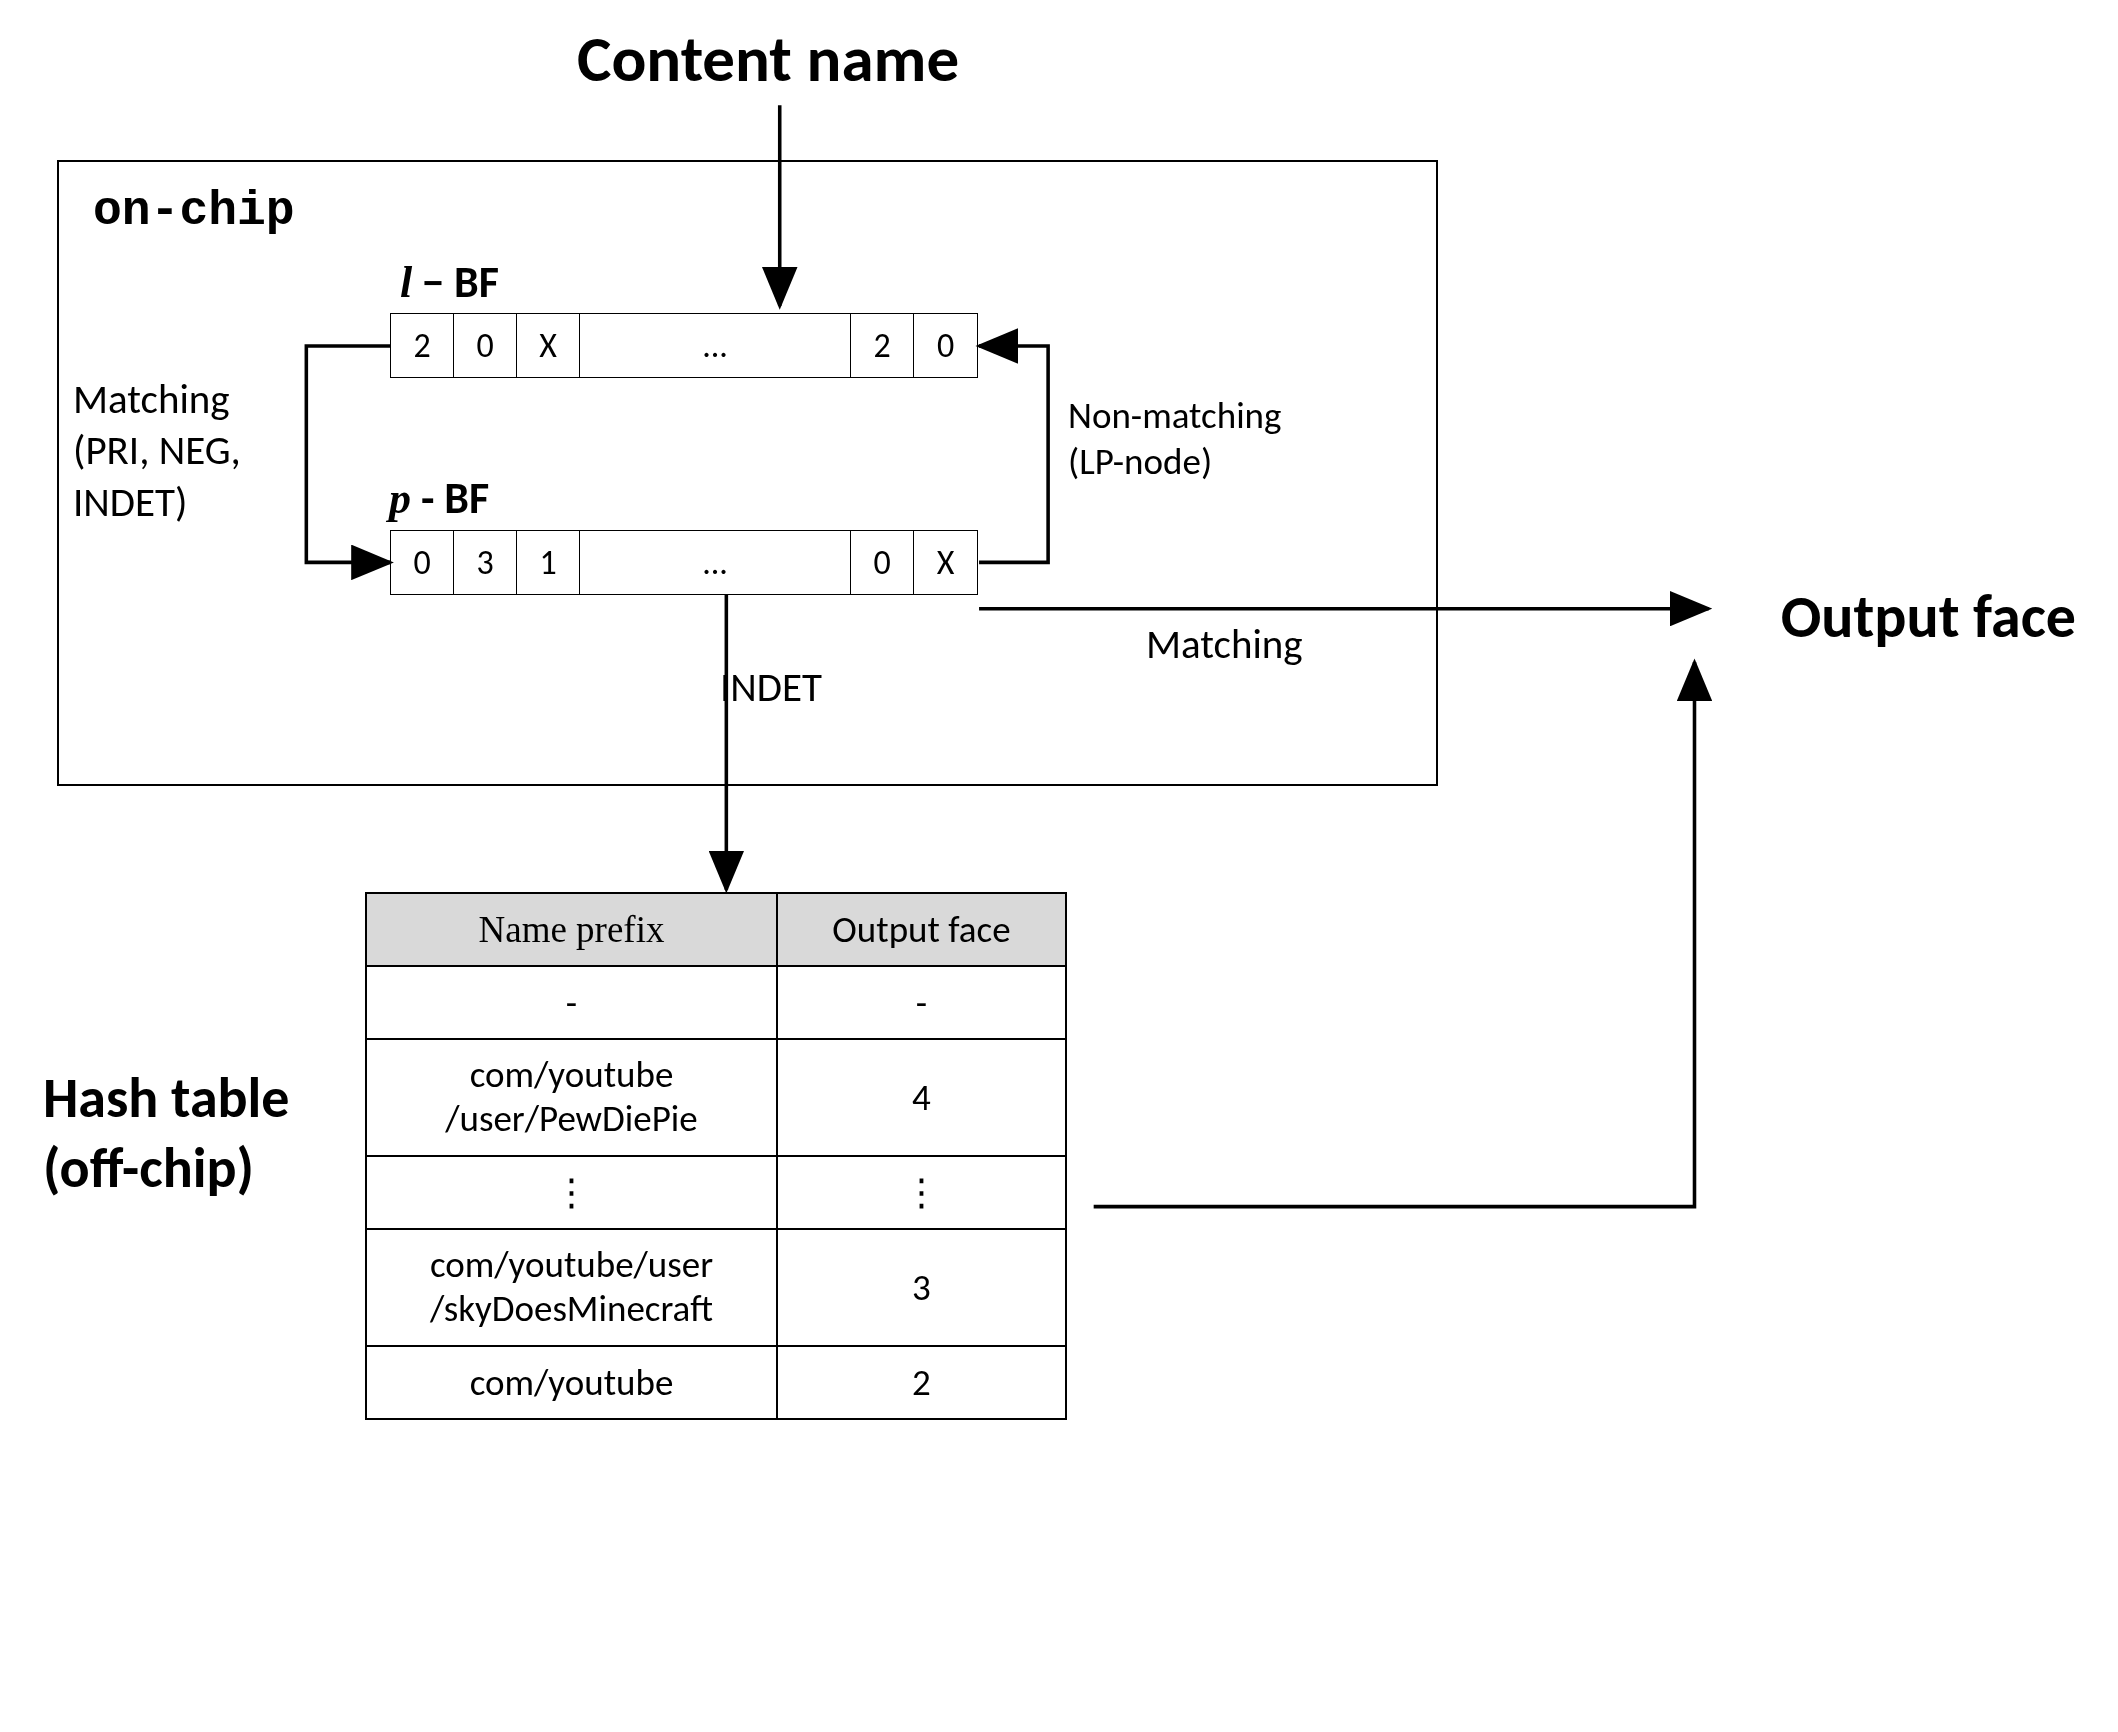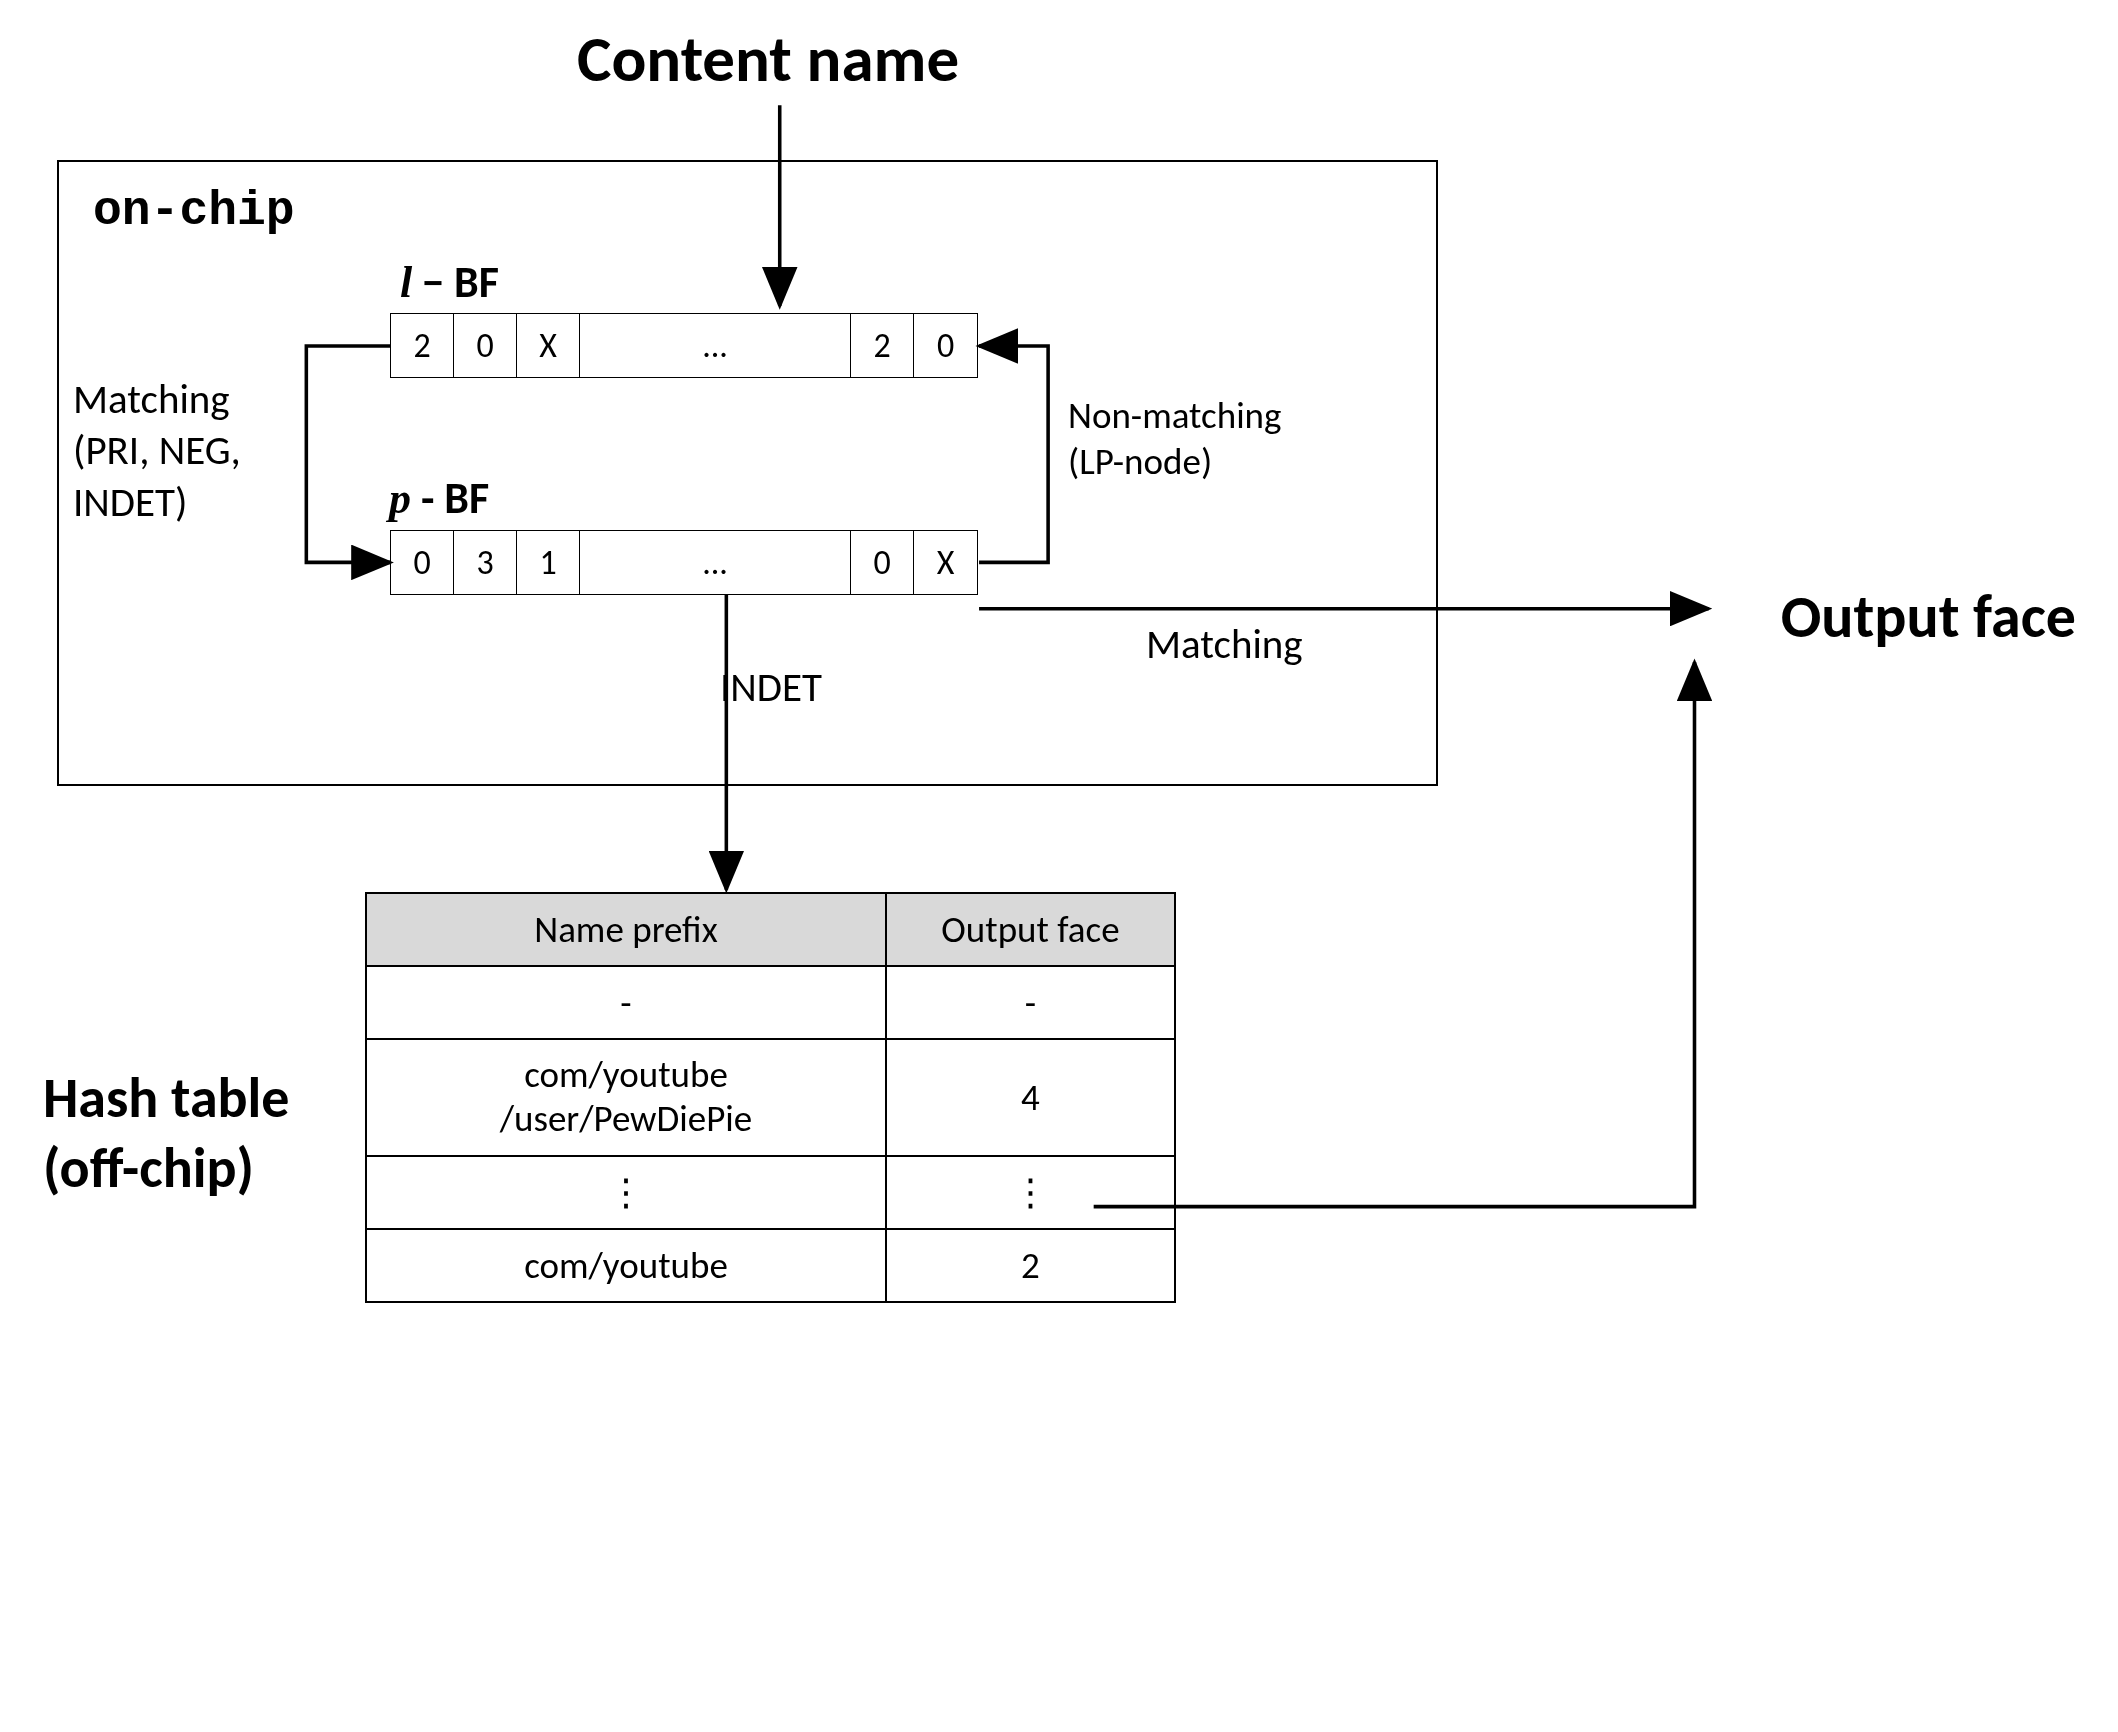--- a/index.html
+++ b/index.html
@@ -156,21 +156,21 @@
       border: 2.1px solid #000;
       font-size: 37px;
       text-align: center;
       vertical-align: middle;
       padding: 13px 14.2px;
     }
     .hash-table th {
       background: #d9d9d9;
       font-weight: 400;
     }
-    .hash-table .col-a { width: 520px; }
+    .hash-table .col-a { width: 411px; font-family: Liberation Serif, serif; }
     .hash-table .col-b { width: 289px; }
     .hash-table .tworow { line-height: 1.2; }
 
     
     svg.arrows {
       position: absolute;
       left: 0;
       top: 0;
       width: 2119px;
       height: 1732px;
@@ -235,20 +235,24 @@
       <td>-</td>
       <td>-</td>
     </tr>
     <tr>
       <td class="tworow">com/youtube<br>/user/PewDiePie</td>
       <td>4</td>
     </tr>
     <tr>
       <td>⋮</td>
       <td>⋮</td>
+    </tr>
+    <tr>
+      <td class="tworow">com/youtube/user<br>/skyDoesMinecraft</td>
+      <td>3</td>
     </tr>
     <tr>
       <td>com/youtube</td>
       <td>2</td>
     </tr>
   </tbody>
 </table>
 
 <svg class="arrows" viewBox="0 0 2976 2433">
   <defs>

